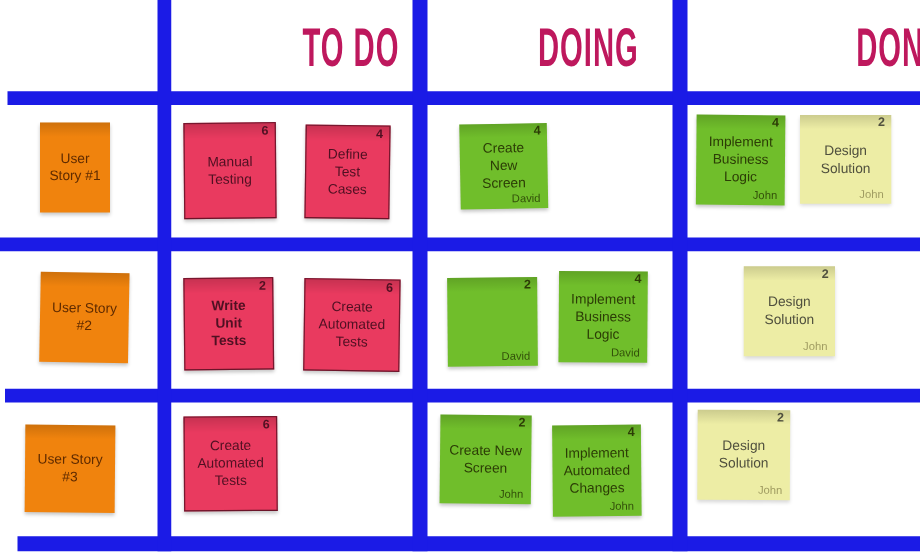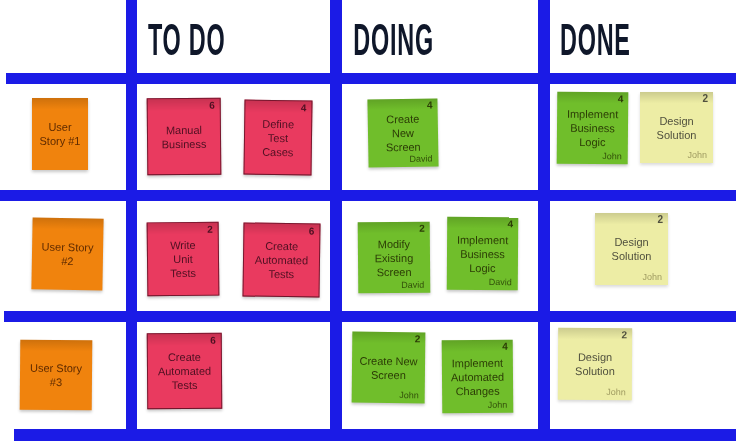--- a/index.html
+++ b/index.html
@@ -6,22 +6,22 @@
   html,body{margin:0;padding:0;background:#ffffff;}
   #canvas{
     position:relative;width:736px;height:448px;background:#ffffff;overflow:hidden;
     font-family:"Liberation Sans","DejaVu Sans",sans-serif;
   }
   
   .vline{position:absolute;top:0;height:441px;background:#1b1be6;}
   .hline{position:absolute;height:11px;background:#1b1be6;}
   
   .col-header{
-    position:absolute;top:12px;height:56px;display:flex;align-items:center;justify-content:flex-start;
-    color:#0f172a;font-weight:bold;font-size:30px;letter-spacing:1px;
+    position:absolute;top:12px;height:56px;display:flex;align-items:center;justify-content:flex-end;
+    color:#be185d;font-weight:bold;font-size:30px;letter-spacing:1px;
   }
   .col-header span{display:inline-block;transform:scale(0.78,1.45);white-space:nowrap;}
   
   .note{
     position:absolute;display:flex;align-items:center;justify-content:center;
     box-shadow:0 2px 3px rgba(0,0,0,0.22);
     background-image:linear-gradient(to bottom,rgba(0,0,0,0.14),rgba(0,0,0,0) 16%);
   }
   .note .ttl{
     text-align:center;font-size:11px;line-height:14px;padding:0 6px;font-weight:400;
@@ -60,21 +60,21 @@
   </div>
   <div class="col-header" style="left:550px;width:216px;">
     <span>DONE</span>
   </div>
 
   <div class="note c-orange" style="left:32px;top:98px;width:56px;height:72px;">
     <div class="ttl">User Story #1</div>
   </div>
   <div class="note c-pink" style="left:147px;top:98px;width:72px;height:75px;transform:rotate(-0.5deg);">
     <span class="num">6</span>
-    <div class="ttl">Manual Business</div>
+    <div class="ttl">Manual Testing</div>
   </div>
   <div class="note c-pink" style="left:244px;top:100px;width:66px;height:73px;transform:rotate(0.8deg);">
     <span class="num">4</span>
     <div class="ttl">Define Test Cases</div>
   </div>
   <div class="note c-green" style="left:368px;top:99px;width:70px;height:68px;transform:rotate(-1deg);">
     <span class="num">4</span>
     <div class="ttl">Create New Screen</div>
     <span class="who">David</span>
   </div>
@@ -87,29 +87,28 @@
     <span class="num">2</span>
     <div class="ttl">Design Solution</div>
     <span class="who">John</span>
   </div>
 
   <div class="note c-orange" style="left:32px;top:218px;width:71px;height:72px;transform:rotate(1deg);">
     <div class="ttl">User Story #2</div>
   </div>
   <div class="note c-pink" style="left:147px;top:222px;width:70px;height:72px;transform:rotate(-0.6deg);">
     <span class="num">2</span>
-    <div class="ttl" style="max-width:40px;">Write Unit Tests</div>
+    <div class="ttl" style="max-width:40px;font-weight:bold;">Write Unit Tests</div>
   </div>
   <div class="note c-pink" style="left:243px;top:223px;width:75px;height:72px;transform:rotate(0.8deg);">
     <span class="num">6</span>
     <div class="ttl">Create Automated Tests</div>
   </div>
   <div class="note c-green" style="left:358px;top:222px;width:72px;height:71px;transform:rotate(-0.5deg);">
     <span class="num">2</span>
-    <div class="ttl">Modify Existing Screen</div>
     <span class="who">David</span>
   </div>
   <div class="note c-green" style="left:447px;top:217px;width:71px;height:73px;transform:rotate(0.4deg);">
     <span class="num">4</span>
     <div class="ttl">Implement Business Logic</div>
     <span class="who">David</span>
   </div>
   <div class="note c-yellow" style="left:595px;top:213px;width:73px;height:72px;">
     <span class="num">2</span>
     <div class="ttl">Design Solution</div>

